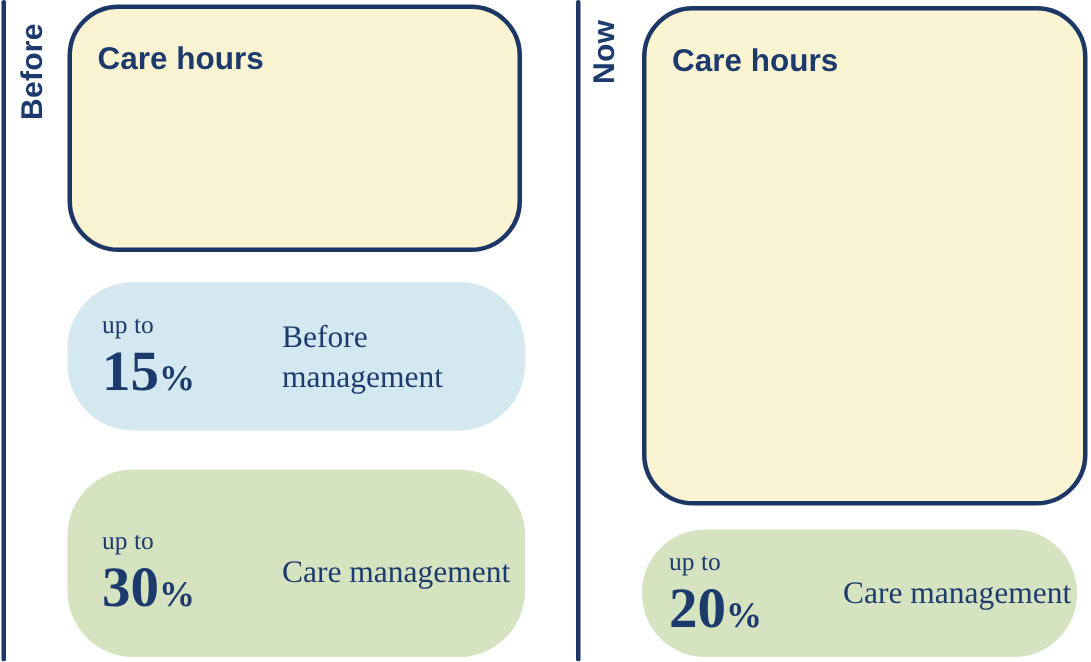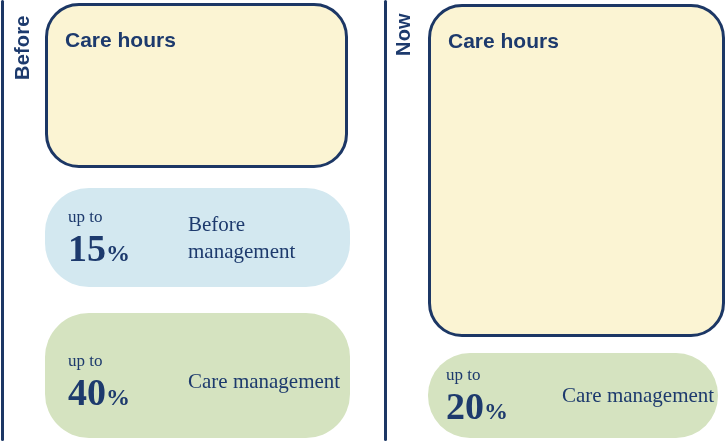--- a/index.html
+++ b/index.html
@@ -115,21 +115,21 @@
         <div class="stat-value"><span class="num">15</span><span class="unit">%</span></div>
       </div>
       <div class="stat-label">Before management</div>
     </div>
   </div>
 
   <div class="stat-box green-box-before">
     <div class="stat-inner">
       <div class="stat-figure">
         <div class="stat-prefix">up to</div>
-        <div class="stat-value"><span class="num">40</span><span class="unit">%</span></div>
+        <div class="stat-value"><span class="num">30</span><span class="unit">%</span></div>
       </div>
       <div class="stat-label">Care management</div>
     </div>
   </div>
 
   <div class="v-rule now-rule"></div>
   <div class="v-label now-label">Now</div>
 
   <div class="care-box now-care">
     <div class="care-title">Care hours</div>

